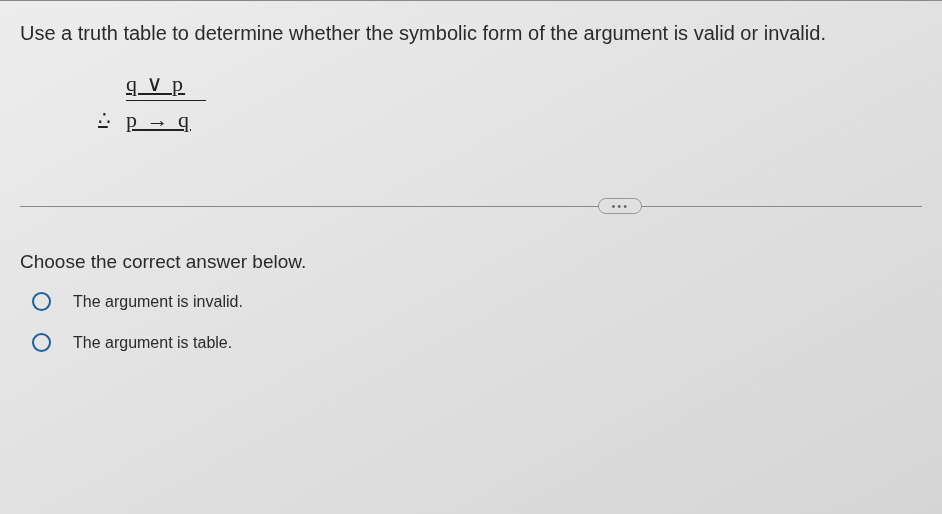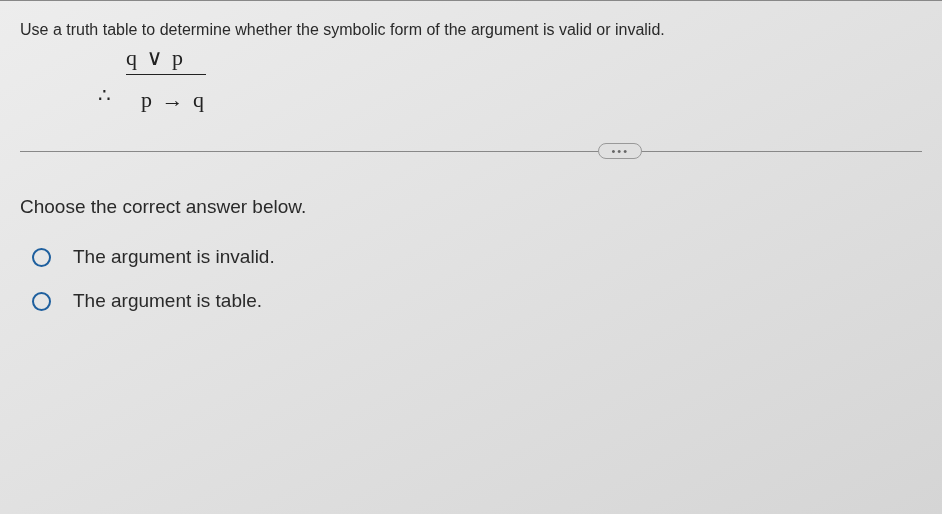--- a/index.html
+++ b/index.html
@@ -15,54 +15,56 @@
       overflow: hidden;
       position: relative;
     }
     .container {
       padding: 18px 20px;
       background: linear-gradient(to bottom right, #ededed, #d5d5d5);
       min-height: 514px;
       border-top: 1px solid #888;
     }
     .question-text {
-      font-size: 16px;
+      font-size: 20px;
       color: #2a2a2a;
+      margin-bottom: 20px;
       line-height: 1.4;
     }
     .argument-block {
       margin-left: 78px;
+      margin-bottom: 35px;
       font-family: 'Times New Roman', serif;
       font-size: 22px;
       color: #222;
       display: inline-block;
+      text-decoration: underline;
     }
     .premise {
       padding-left: 28px;
       line-height: 1.5;
       letter-spacing: 2px;
     }
     .conclusion-row {
       display: flex;
       align-items: center;
       line-height: 1.5;
     }
     .therefore {
       font-size: 20px;
       letter-spacing: -3px;
       width: 28px;
       display: inline-block;
     }
     .conclusion {
       border-top: 1.5px solid #222;
-      padding-top: 8px;
+      padding-top: 2px;
       letter-spacing: 2px;
       display: inline-block;
       min-width: 80px;
-      text-align: right;
     }
     .divider-row {
       position: relative;
       height: 20px;
       margin: 25px 0 35px 0;
     }
     .divider-line {
       position: absolute;
       top: 50%;
       left: 0;
@@ -79,40 +81,40 @@
       border-radius: 10px;
       padding: 1px 12px;
       font-size: 11px;
       color: #666;
       letter-spacing: 2px;
       cursor: pointer;
     }
     .choose-text {
       font-size: 19px;
       color: #2a2a2a;
-      margin-bottom: 28px;
+      margin-bottom: 19px;
     }
     .option-row {
       display: flex;
       align-items: center;
       margin-bottom: 22px;
       margin-left: 12px;
     }
     .radio {
       width: 19px;
       height: 19px;
       border: 2px solid #1e5f9e;
       border-radius: 50%;
       margin-right: 22px;
       background: transparent;
       cursor: pointer;
       flex-shrink: 0;
     }
     .option-label {
-      font-size: 19px;
+      font-size: 16px;
       color: #2a2a2a;
     }
   </style>
 </head>
 <body>
 
 <div class="container">
   <div class="question-text">Use a truth table to determine whether the symbolic form of the argument is valid or invalid.</div>
 
   <div class="argument-block">

